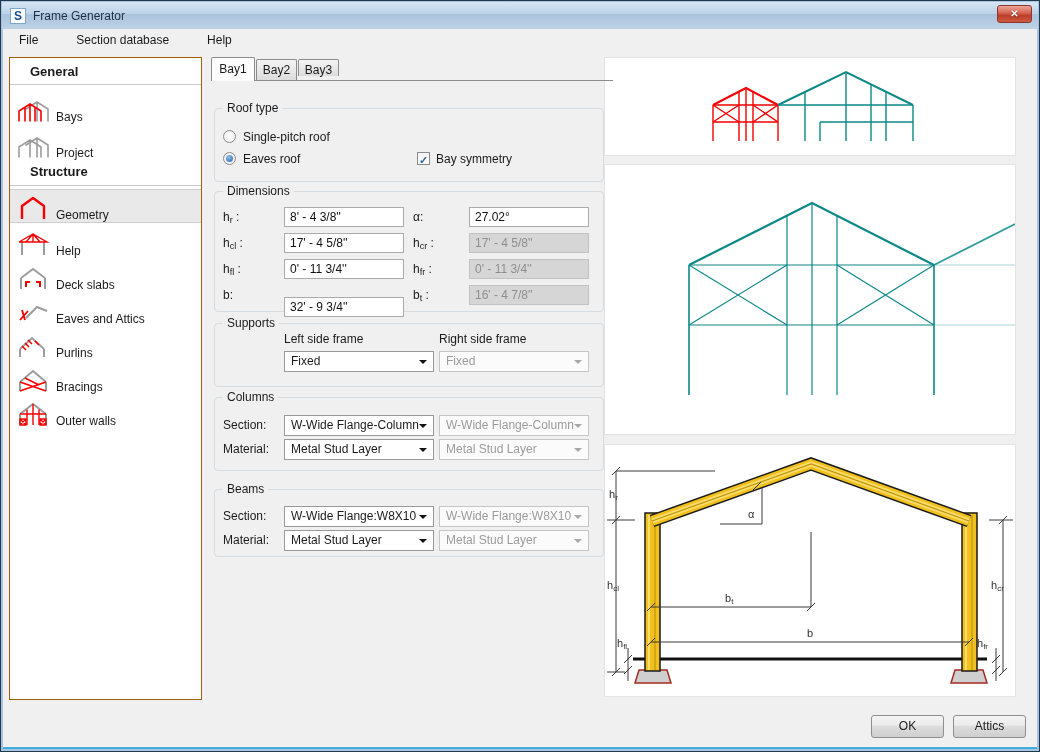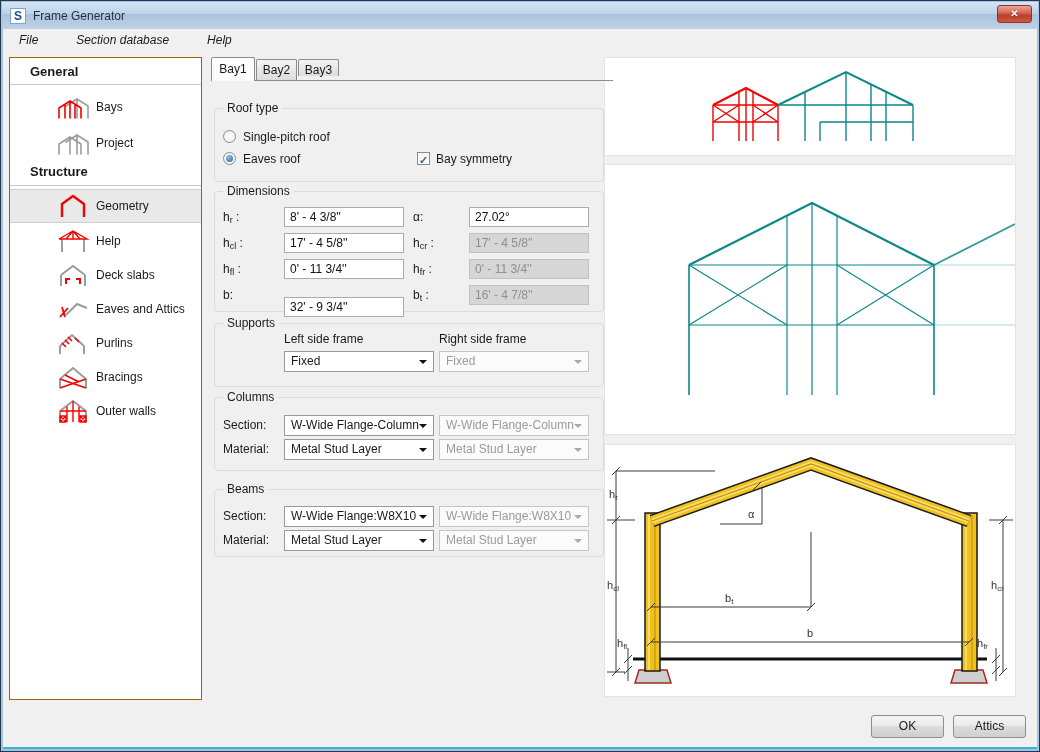--- a/index.html
+++ b/index.html
@@ -15,31 +15,31 @@
     background:linear-gradient(#d6e5f4,#bcd2e8 45%,#aac3dd 46%,#bed2e6);
     display:flex; align-items:center; padding-left:8px; }
   .app-icon { width:16px; height:16px; background:#fdfdfd; border:1px solid #7da7cc;
     color:#1d4e8f; font-weight:bold; font-size:12px; line-height:14px; text-align:center; }
   .title-text { margin-left:7px; color:#1e2f42; font-size:12px; }
   .close-btn { position:absolute; top:4px; right:7px; width:35px; height:18px;
     background:linear-gradient(#eba496,#d66a58 40%,#bc3f2b 60%,#cd5a40);
     border:1px solid #8e342a; border-radius:3px; color:#fff; font-weight:bold;
     font-size:10px; text-align:center; line-height:16px; text-shadow:0 1px 1px #7a2a20; cursor:pointer; }
   
-  .menubar { position:absolute; left:3px; top:28px; right:3px; height:22px; background:#f0f0f0; display:flex;font-style:italic; }
+  .menubar { position:absolute; left:3px; top:28px; right:3px; height:22px; background:#f0f0f0; display:flex; }
   .menu-item { padding:4px 10px; font-size:12px; cursor:default; }
   .menu-item:first-child { margin-left:5px; }
   .menu-item + .menu-item { margin-left:18px; }
   
   .sidebar { position:absolute; left:8px; top:56px; width:193px; height:643px;
     background:#fff; border:1px solid #a16207; }
   .side-header { position:absolute; left:20px; font-size:13px; font-weight:bold; }
   .side-divider { position:absolute; left:0; width:100%; height:2px;
     border-top:1px solid #c9c9c9; border-bottom:1px solid #fff; }
-  .nav-item { position:absolute; left:0; width:100%; height:34px; display:flex; align-items:center; cursor:pointer;padding-left:40px; }
+  .nav-item { position:absolute; left:0; width:100%; height:34px; display:flex; align-items:flex-end; cursor:pointer; }
   .nav-item.selected { background:#e9e9e9; border-top:1px solid #cfcfcf; border-bottom:1px solid #cfcfcf; }
   .nav-icon { width:34px; height:28px; margin-left:6px; flex:none; }
   .nav-label { margin-left:6px; font-size:12px; }
   
   .tab { position:absolute; border:1px solid #8c8c8c; border-bottom:none;
     border-radius:2px 2px 0 0; text-align:center; font-size:12px; cursor:pointer; }
   .tab.active { background:#fcfcfc; z-index:3; }
   .tab.inactive { background:linear-gradient(#f4f4f4,#dcdcdc); z-index:1; }
   .tab-strip-line { position:absolute; left:210px; top:79px; width:402px; border-top:1px solid #8c8c8c; z-index:2; }
   

